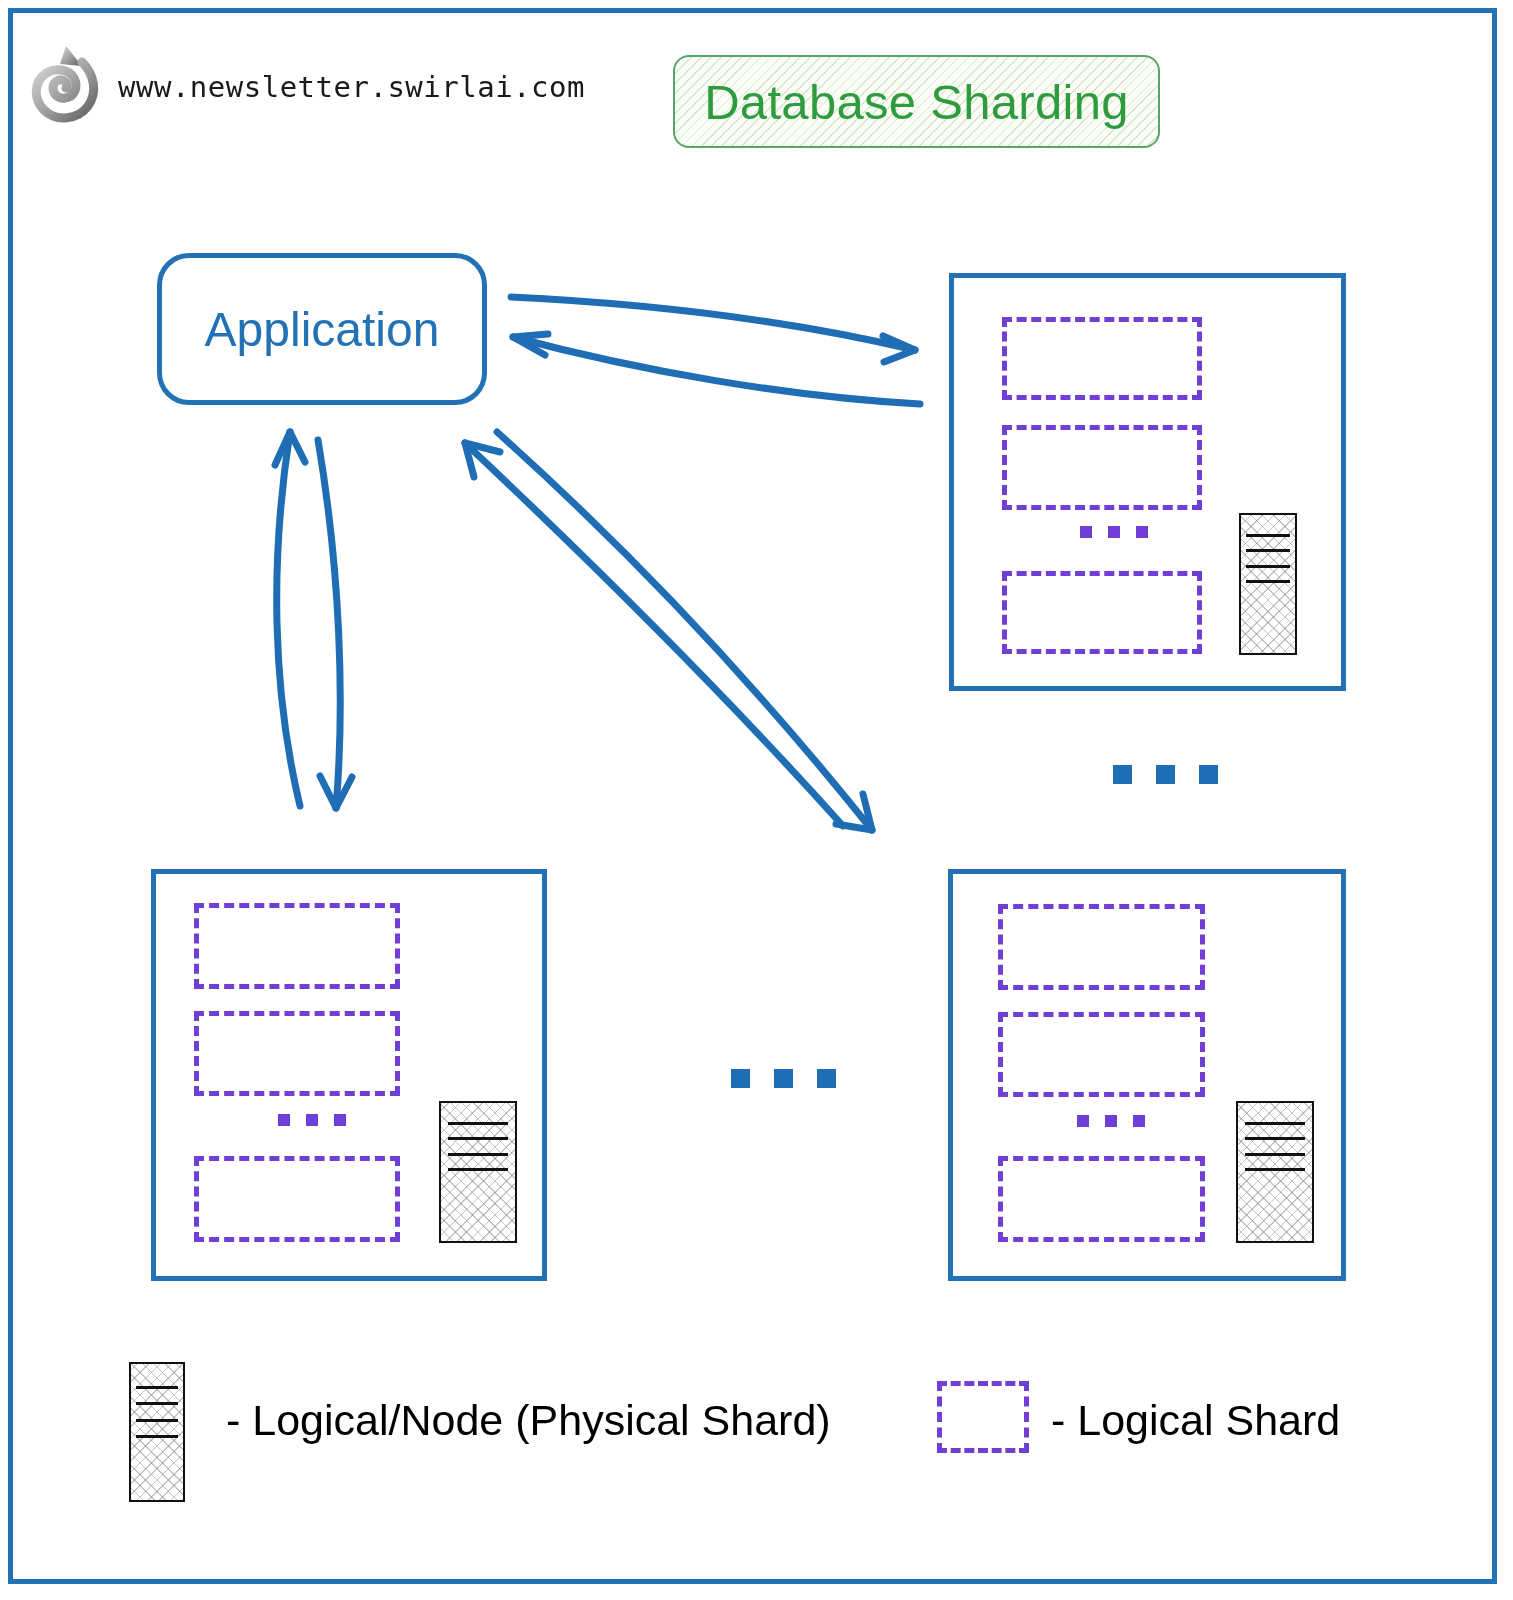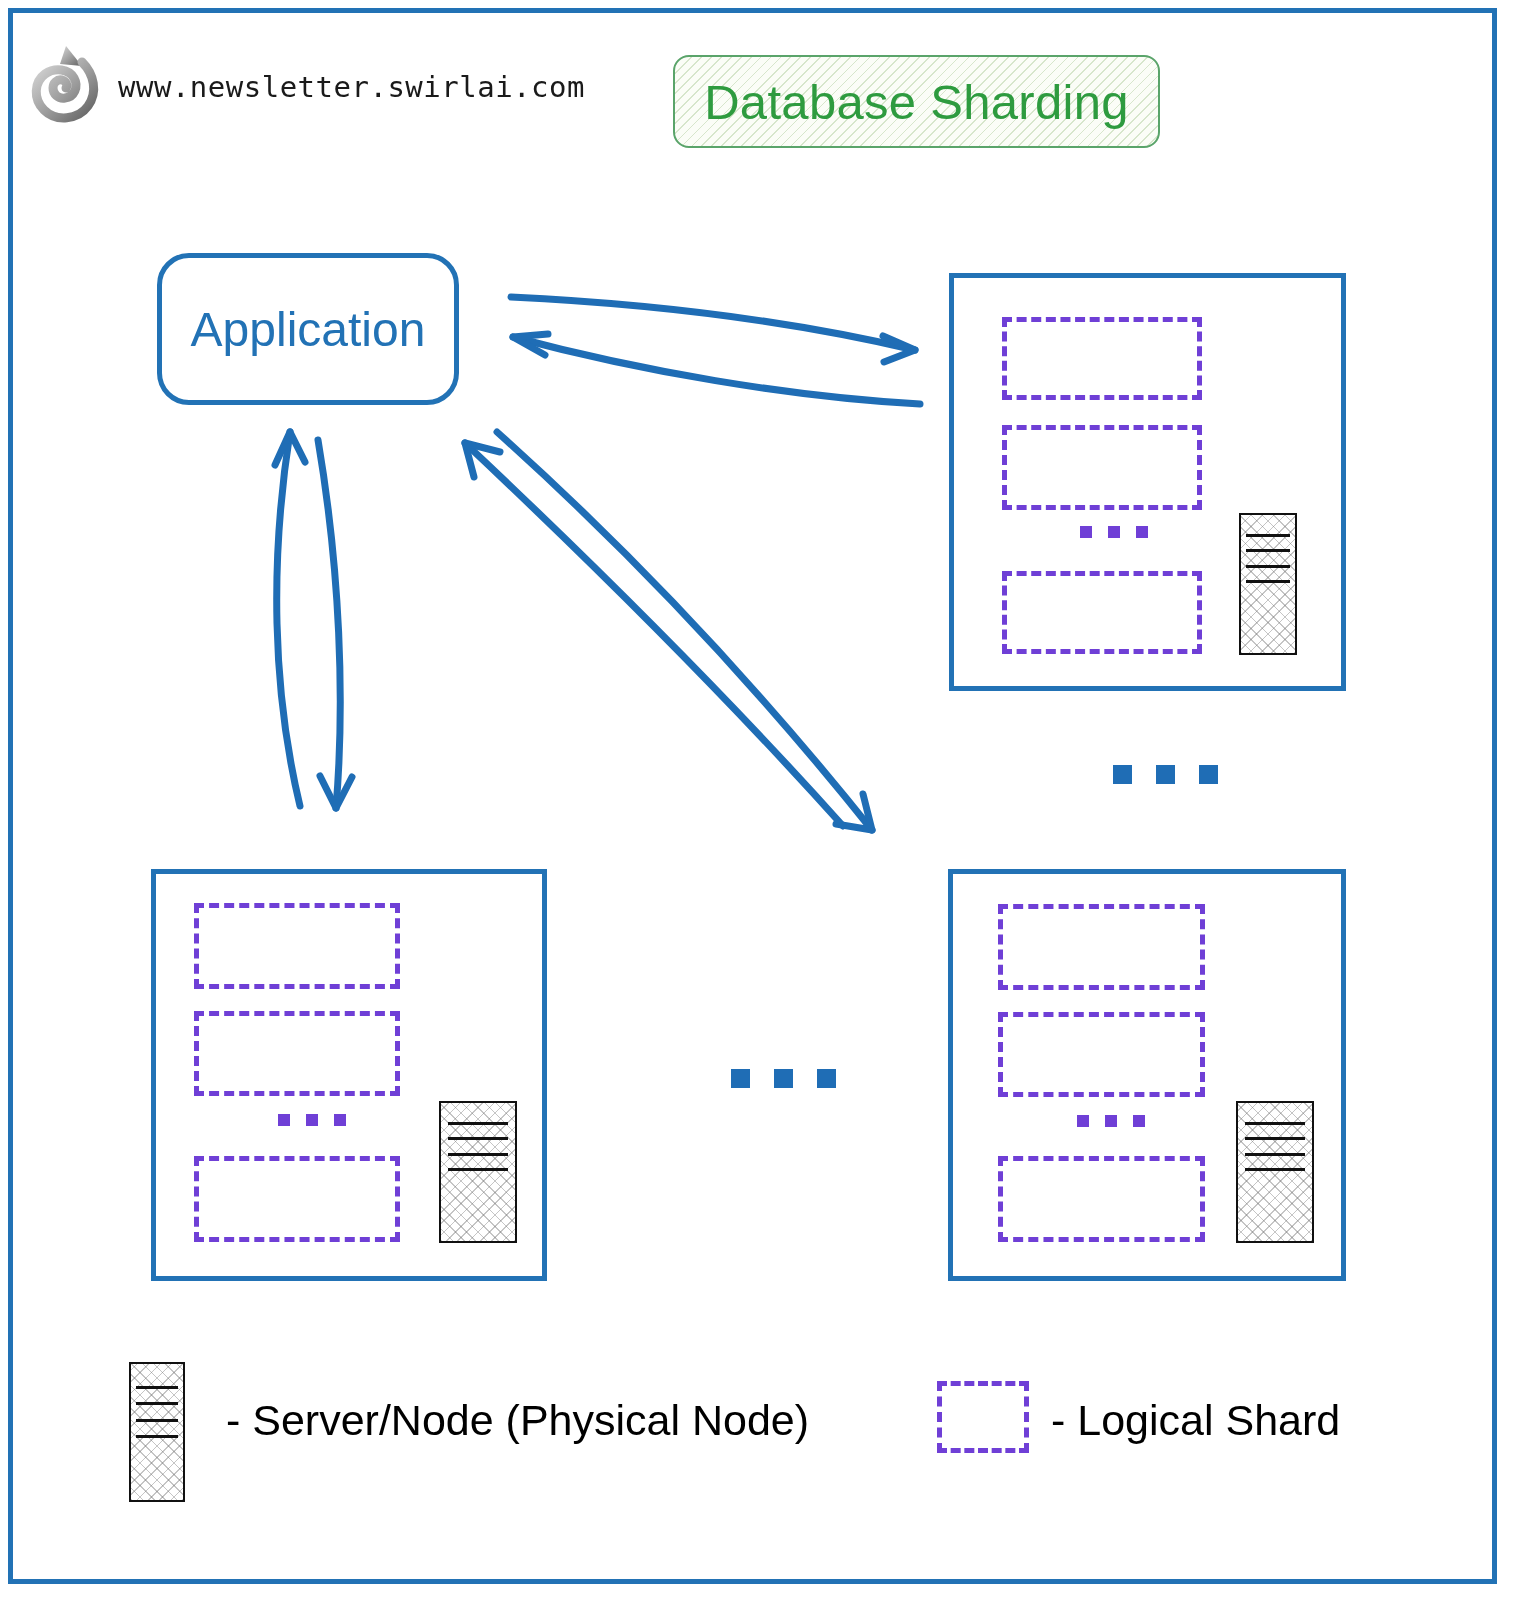--- a/index.html
+++ b/index.html
@@ -72,21 +72,21 @@
     color: #2e9b3f;
     white-space: nowrap;
     letter-spacing: 0.3px;
   }
 
   
   #application-box {
     position: absolute;
     left: 157px;
     top: 253px;
-    width: 302px;
+    width: 330px;
     height: 152px;
     box-sizing: border-box;
     border: 5px solid #2272b5;
     border-radius: 32px;
     background: #ffffff;
     display: flex;
     align-items: center;
     justify-content: center;
   }
   #application-label {
@@ -319,17 +319,17 @@
       <path d="M465 443 L 500 452 M465 443 L 474 477"></path>
     </g>
   </svg>
 
   <div id="legend-server-icon" class="server-icon">
     <div class="srv-line" style="top:22px;"></div>
     <div class="srv-line" style="top:38px;"></div>
     <div class="srv-line" style="top:55px;"></div>
     <div class="srv-line" style="top:71px;"></div>
   </div>
-  <div id="legend-server-label">- Server/Node (Physical Node)</div>
+  <div id="legend-server-label">- Logical/Node (Physical Shard)</div>
 
   <div id="legend-shard-swatch"></div>
   <div id="legend-shard-label">- Logical Shard</div>
 </div>
 
 </body></html>

